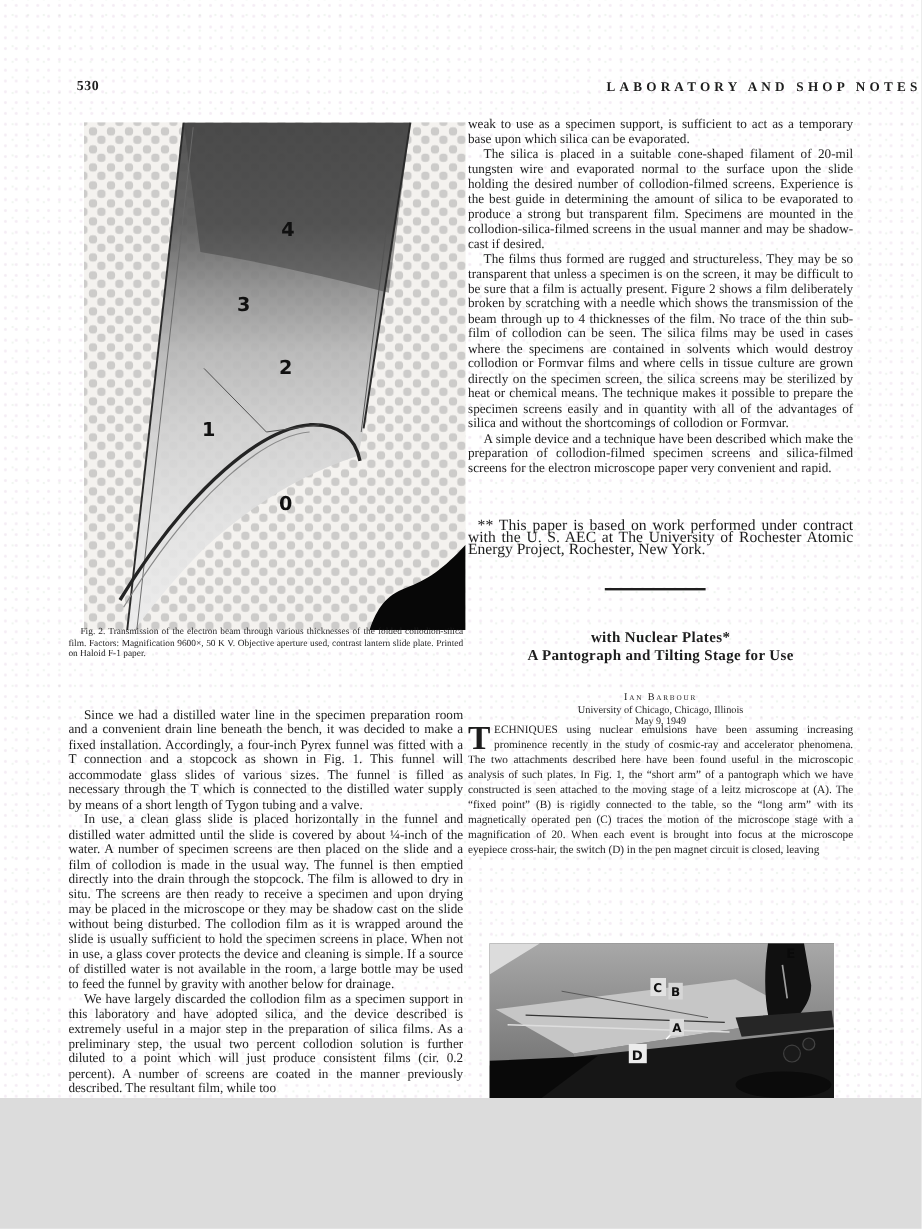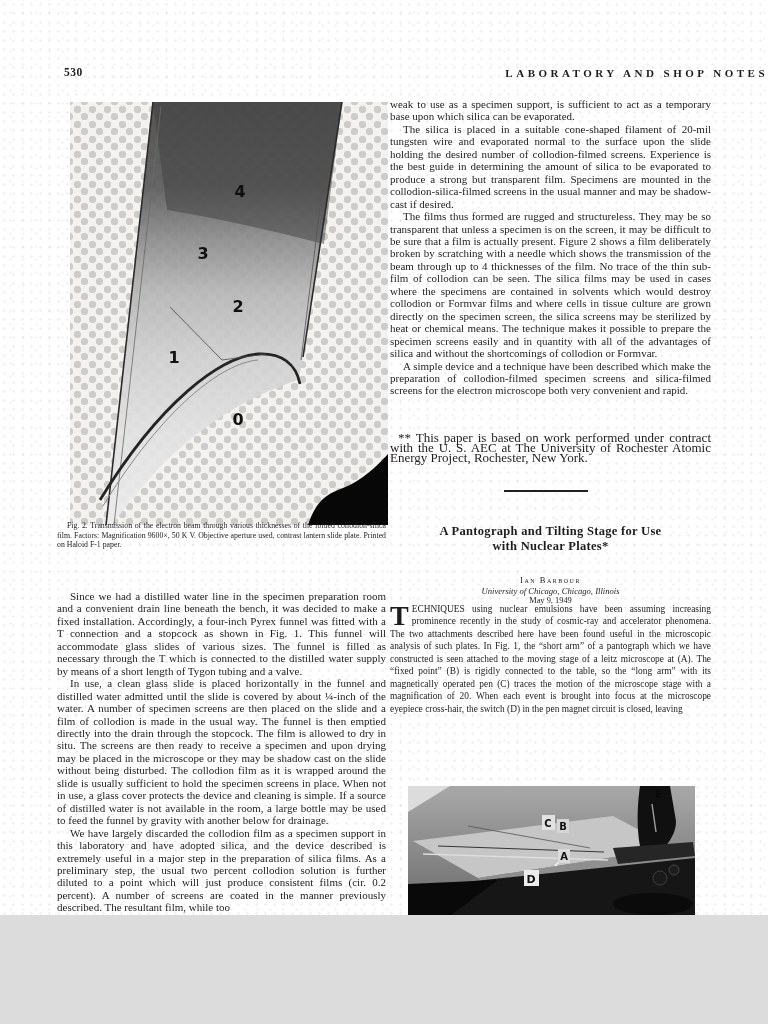--- a/index.html
+++ b/index.html
@@ -39,21 +39,21 @@
   #right-top  { position:absolute; left:390px; top:98px;  width:321px; }
 
   .footnote { position:absolute; left:390px; top:433px; width:321px;
     font-size:13px; line-height:9.8px; text-align:justify; text-indent:8px; }
 
   .rule { position:absolute; left:504px; top:490px; width:84px; height:2px; background:#1f1f1f; }
 
   .art-head { position:absolute; left:390px; top:524px; width:321px; text-align:center; }
   .art-title { font-size:12.5px; font-weight:bold; line-height:15px; letter-spacing:.3px; }
   .art-author { margin-top:21px; font-size:8.5px; font-variant:small-caps; letter-spacing:1.5px; }
-  .art-affil { font-size:8.6px; font-style:italic; margin-top:1px; }
+  .art-affil { font-size:8.6px; margin-top:1px; }
   .art-date { font-size:8.4px; margin-top:0; }
 
   .art-body { position:absolute; left:390px; top:603px; width:321px;
     font-size:9.4px; line-height:12.45px; text-align:justify; }
   .art-body p { margin:0; }
   .dropcap { float:left; font-size:28px; line-height:23px; font-weight:bold; padding:1px 3px 0 0; }
 
   .fig1 { position:absolute; left:408px; top:786px; width:287px; height:130px; background:#6f6f6f; }
   .cap1 { position:absolute; left:390px; top:930px; width:321px; text-align:left;
     font-size:7.8px; line-height:9.6px; }
@@ -108,30 +108,30 @@
   <div id="left-body" class="body-text">
     <p>Since we had a distilled water line in the specimen preparation room and a convenient drain line beneath the bench, it was decided to make a fixed installation. Accordingly, a four-inch Pyrex funnel was fitted with a T connection and a stopcock as shown in Fig. 1. This funnel will accommodate glass slides of various sizes. The funnel is filled as necessary through the T which is connected to the distilled water supply by means of a short length of Tygon tubing and a valve.</p>
     <p>In use, a clean glass slide is placed horizontally in the funnel and distilled water admitted until the slide is covered by about ¼-inch of the water. A number of specimen screens are then placed on the slide and a film of collodion is made in the usual way. The funnel is then emptied directly into the drain through the stopcock. The film is allowed to dry in situ. The screens are then ready to receive a specimen and upon drying may be placed in the microscope or they may be shadow cast on the slide without being disturbed. The collodion film as it is wrapped around the slide is usually sufficient to hold the specimen screens in place. When not in use, a glass cover protects the device and cleaning is simple. If a source of distilled water is not available in the room, a large bottle may be used to feed the funnel by gravity with another below for drainage.</p>
     <p>We have largely discarded the collodion film as a specimen support in this laboratory and have adopted silica, and the device described is extremely useful in a major step in the preparation of silica films. As a preliminary step, the usual two percent collodion solution is further diluted to a point which will just produce consistent films (cir. 0.2 percent). A number of screens are coated in the manner previously described. The resultant film, while too</p>
   </div>
 
   <div id="right-top" class="body-text">
     <p class="noindent">weak to use as a specimen support, is sufficient to act as a temporary base upon which silica can be evaporated.</p>
     <p>The silica is placed in a suitable cone-shaped filament of 20-mil tungsten wire and evaporated normal to the surface upon the slide holding the desired number of collodion-filmed screens. Experience is the best guide in determining the amount of silica to be evaporated to produce a strong but transparent film. Specimens are mounted in the collodion-silica-filmed screens in the usual manner and may be shadow-cast if desired.</p>
     <p>The films thus formed are rugged and structureless. They may be so transparent that unless a specimen is on the screen, it may be difficult to be sure that a film is actually present. Figure 2 shows a film deliberately broken by scratching with a needle which shows the transmission of the beam through up to 4 thicknesses of the film. No trace of the thin sub-film of collodion can be seen. The silica films may be used in cases where the specimens are contained in solvents which would destroy collodion or Formvar films and where cells in tissue culture are grown directly on the specimen screen, the silica screens may be sterilized by heat or chemical means. The technique makes it possible to prepare the specimen screens easily and in quantity with all of the advantages of silica and without the shortcomings of collodion or Formvar.</p>
-    <p>A simple device and a technique have been described which make the preparation of collodion-filmed specimen screens and silica-filmed screens for the electron microscope both very convenient and rapid.</p>
+    <p>A simple device and a technique have been described which make the preparation of collodion-filmed specimen screens and silica-filmed screens for the electron microscope paper very convenient and rapid.</p>
   </div>
 
   <div class="footnote">** This paper is based on work performed under contract with the U. S. AEC at The University of Rochester Atomic Energy Project, Rochester, New York.</div>
 
   <div class="rule"></div>
 
   <div class="art-head">
+    <div class="art-title">with Nuclear Plates*</div>
     <div class="art-title">A Pantograph and Tilting Stage for Use</div>
-    <div class="art-title">with Nuclear Plates*</div>
     <div class="art-author">Ian Barbour</div>
     <div class="art-affil">University of Chicago, Chicago, Illinois</div>
     <div class="art-date">May 9, 1949</div>
   </div>
 
   <div class="art-body">
     <p><span class="dropcap">T</span><span>ECHNIQUES using nuclear emulsions have been assuming increasing prominence recently in the study of cosmic-ray and accelerator phenomena. The two attachments described here have been found useful in the microscopic analysis of such plates. In Fig. 1, the “short arm” of a pantograph which we have constructed is seen attached to the moving stage of a leitz microscope at (A). The “fixed point” (B) is rigidly connected to the table, so the “long arm” with its magnetically operated pen (C) traces the motion of the microscope stage with a magnification of 20. When each event is brought into focus at the microscope eyepiece cross-hair, the switch (D) in the pen magnet circuit is closed, leaving</span></p>
   </div>
 
   <div class="fig1">

